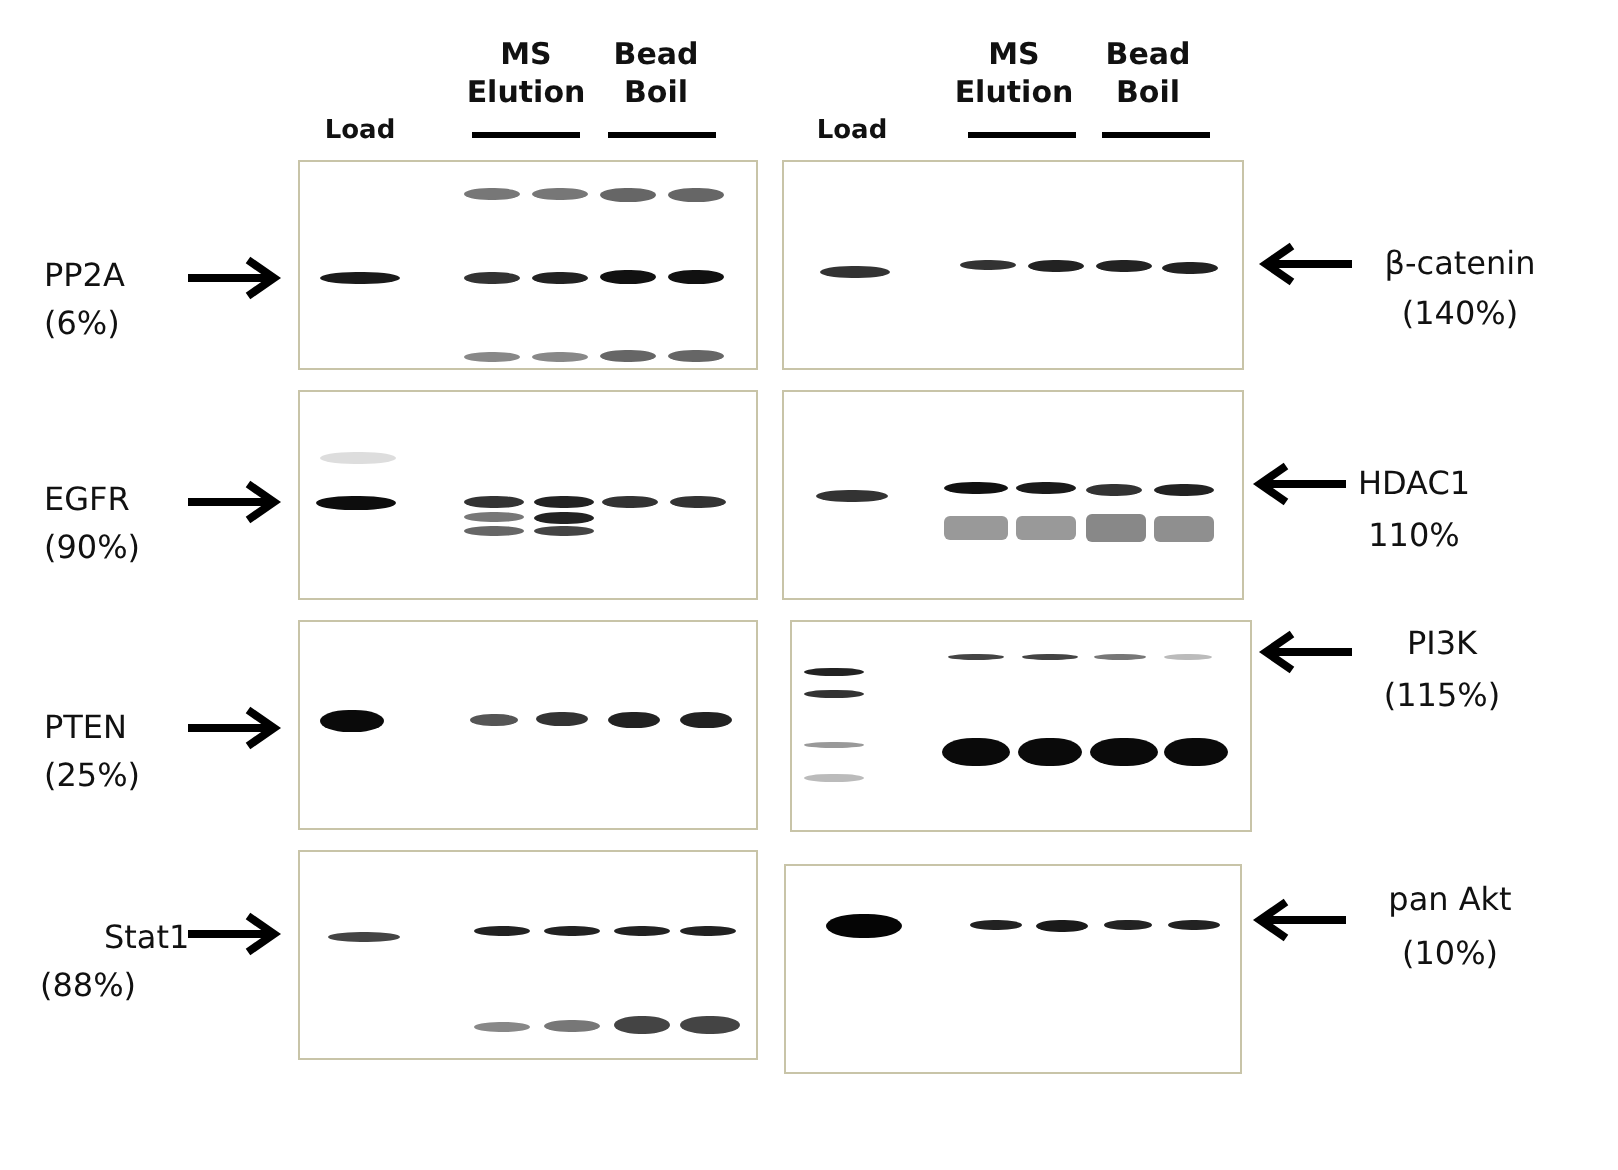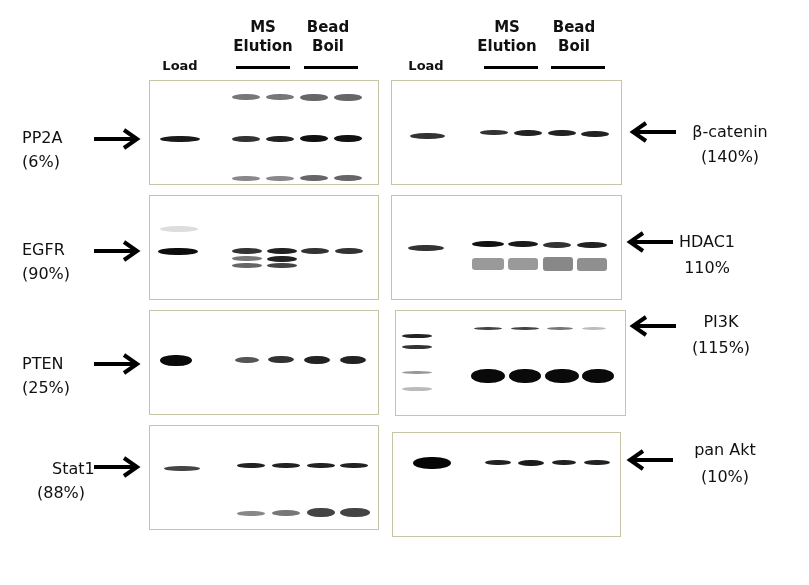--- a/index.html
+++ b/index.html
@@ -49,21 +49,21 @@
   </svg>
 
 <div class="label" style="left:22px;top:352px;">PTEN</div>
 <div class="label" style="left:22px;top:376px;">(25%)</div>
 <svg class="arrow" style="left:94px;top:353px;" width="48" height="22">
     <line x1="0" y1="11" x2="42" y2="11" stroke="#000" stroke-width="4"></line>
     <polyline points="30,2 43,11 30,20" fill="none" stroke="#000" stroke-width="4"></polyline>
   </svg>
 
 <div class="label" style="left:22px;top:457px;margin-left:30px;">Stat1</div>
-<div class="label" style="left:37px;top:481px;">(88%)</div>
+<div class="label" style="left:20px;top:481px;">(88%)</div>
 <svg class="arrow" style="left:94px;top:456px;" width="48" height="22">
     <line x1="0" y1="11" x2="42" y2="11" stroke="#000" stroke-width="4"></line>
     <polyline points="30,2 43,11 30,20" fill="none" stroke="#000" stroke-width="4"></polyline>
   </svg>
 
 <div class="panel" style="left:149px;top:80px;width:230px;height:105px;">
   <div class="band" style="left:10px;top:55px;width:40px;height:6px;background:#1a1a1a;"></div>
   <div class="band" style="left:82px;top:13px;width:28px;height:6px;background:#777;"></div>
   <div class="band" style="left:116px;top:13px;width:28px;height:6px;background:#777;"></div>
   <div class="band" style="left:150px;top:13px;width:28px;height:7px;background:#666;"></div>

